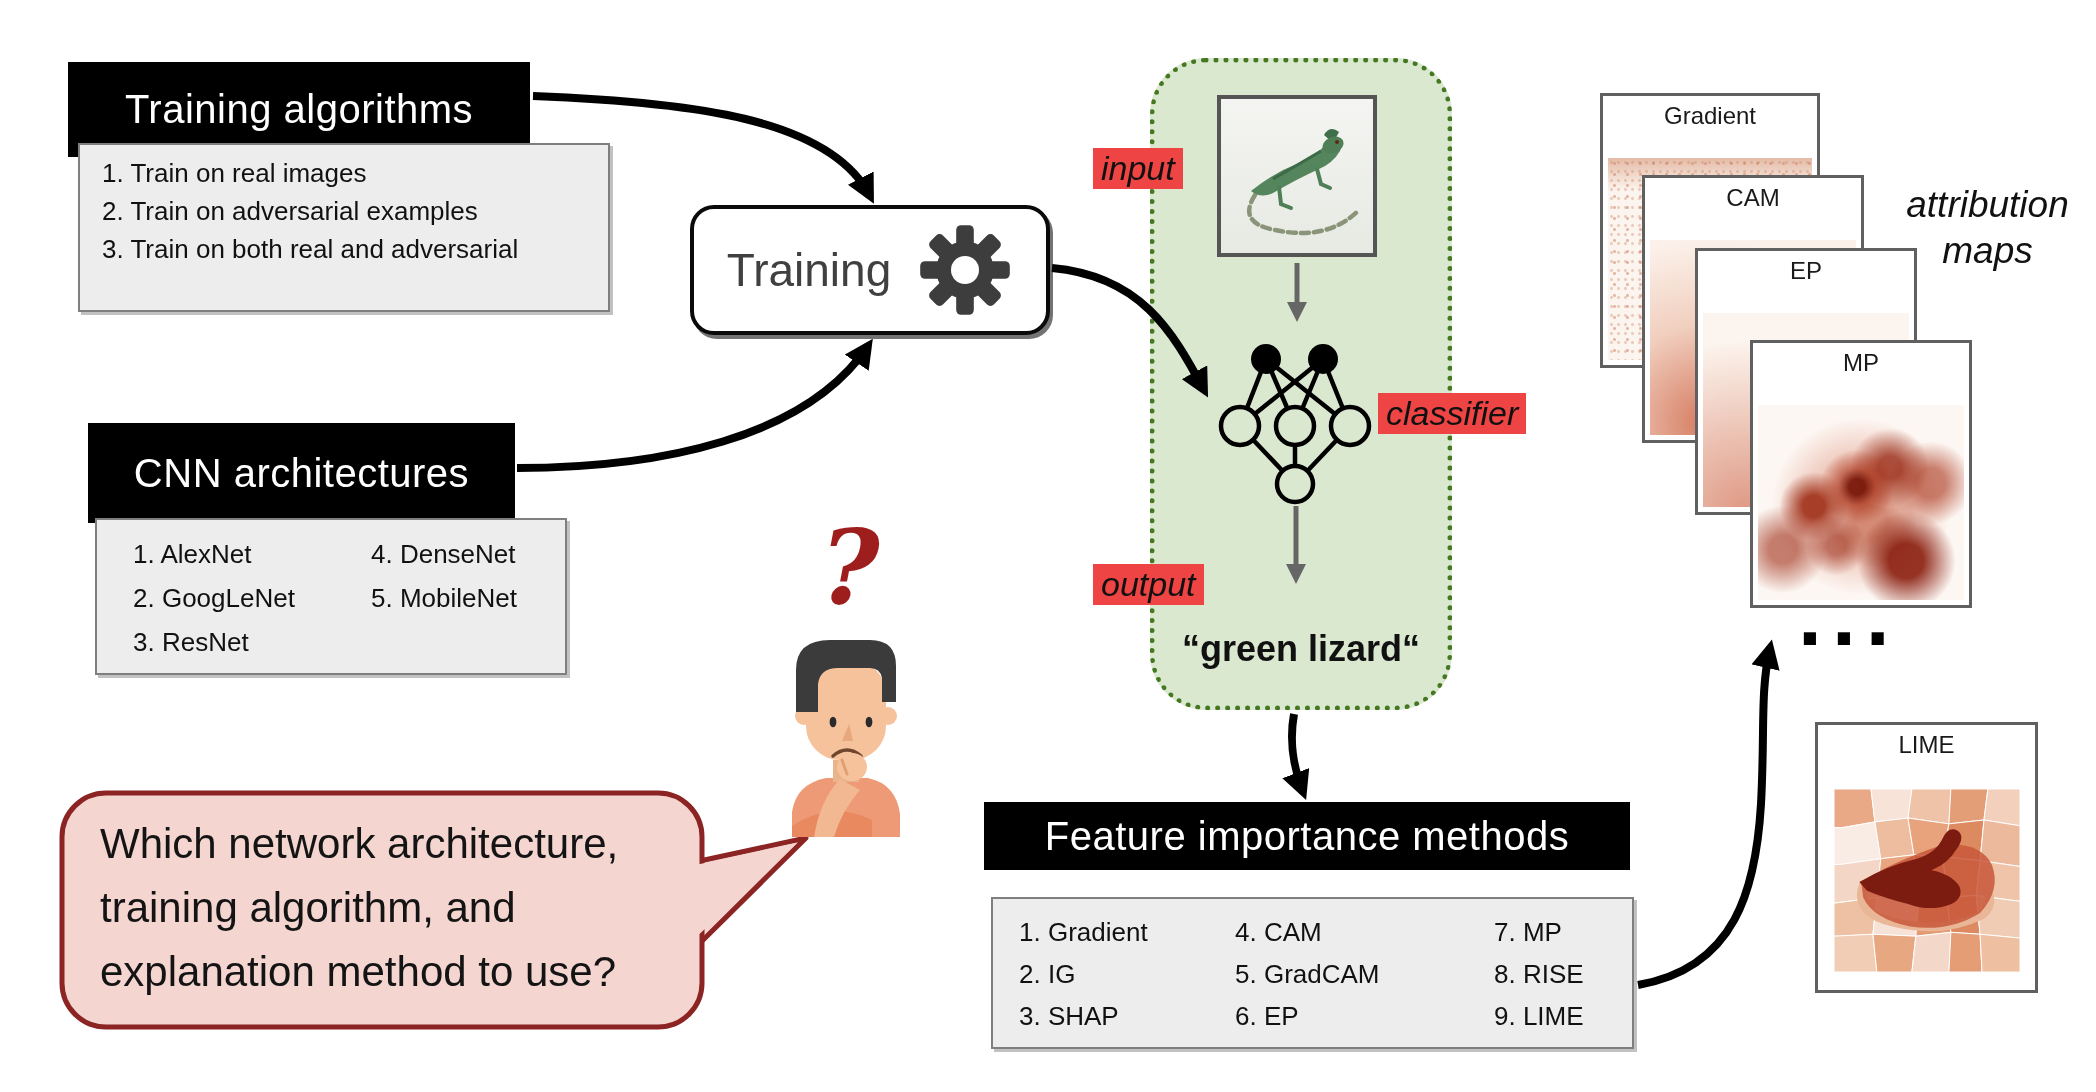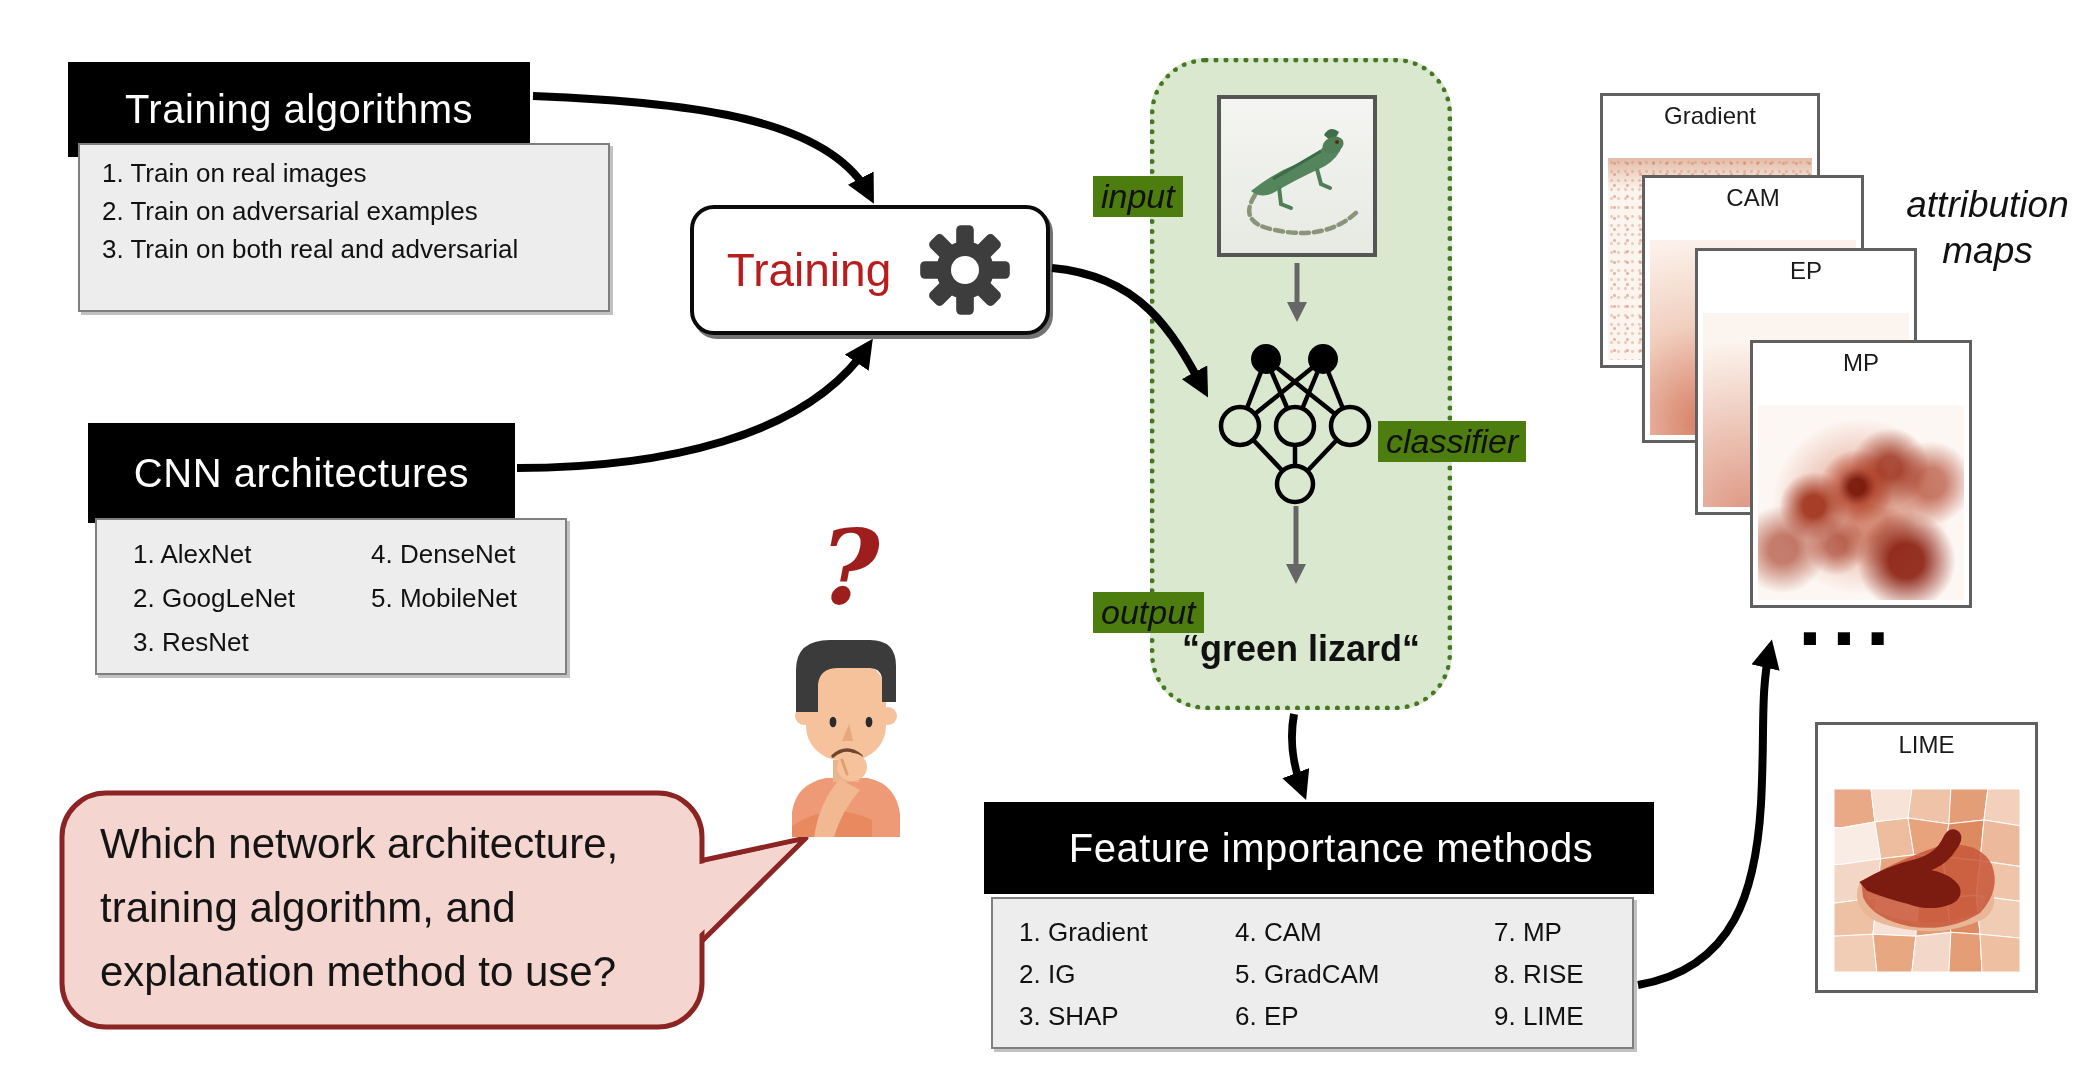--- a/index.html
+++ b/index.html
@@ -15,30 +15,30 @@
        font-size:26px;color:#111;}
   .lst-inner{padding:12px 14px 10px 22px;line-height:40px;}
   .cols{display:flex;}
   .col{display:flex;flex-direction:column;}
 
   
   #training-box{position:absolute;left:690px;top:205px;width:360px;height:130px;
       background:#fff;border:4px solid #0a0a0a;border-radius:24px;box-sizing:border-box;
       box-shadow:3px 4px 0 rgba(0,0,0,.55);display:flex;align-items:center;
       justify-content:center;gap:26px;}
-  #training-label{font-size:46px;color:#b91c1c;}
+  #training-label{font-size:46px;color:#404040;}
 
   
   #green-panel{position:absolute;left:1150px;top:58px;width:302px;height:652px;
       background:#dbe8d0;border:5px dotted #447821;border-radius:56px;box-sizing:border-box;}
   #input-image{position:absolute;left:1217px;top:95px;width:160px;height:162px;
       border:4px solid #555;box-sizing:border-box;
       background:linear-gradient(180deg,#f4f5f2 0%,#e7e9e3 100%);}
   .flabel{position:absolute;font-style:italic;font-size:34px;color:#111;
-      background:#4d7c0f;padding:1px 8px;white-space:nowrap;margin-top:28px;}
+      background:#ef4444;padding:1px 8px;white-space:nowrap;}
   #prediction{position:absolute;left:1150px;top:628px;width:302px;text-align:center;
       font-size:36px;font-weight:bold;color:#111;}
   #nn-wrap{position:absolute;left:1208px;top:334px;width:176px;height:172px;}
 
   
   .amap{position:absolute;background:#fff;border:3px solid #606060;box-sizing:border-box;}
   .amap-title{position:absolute;top:6px;left:0;right:0;text-align:center;
       font-size:24px;color:#1a1a1a;}
   .amap-map{position:absolute;left:5px;right:5px;top:62px;bottom:5px;}
   .map-gradient{
@@ -165,21 +165,21 @@
         <circle cx="87" cy="92" r="19"></circle>
         <circle cx="142" cy="92" r="19"></circle>
         <circle cx="87" cy="150" r="18"></circle>
       </g>
     </svg>
   </div>
   <div class="flabel" style="left:1378px;top:393px;">classifier</div>
   <div class="flabel" style="left:1093px;top:564px;">output</div>
   <div id="prediction">“green lizard“</div>
 
-  <div class="hdr" style="left:984px;top:802px;width:646px;height:92px;padding-left:24px;">
+  <div class="hdr" style="left:984px;top:802px;width:646px;height:68px;">
     <span>Feature importance methods</span>
   </div>
   <div class="lst" style="left:991px;top:897px;width:643px;height:152px;">
     <div class="lst-inner cols" style="line-height:42px;padding-left:26px;">
       <div class="col" style="width:216px;">
         <div>1. Gradient</div>
         <div>2. IG</div>
         <div>3. SHAP</div>
       </div>
       <div class="col" style="width:259px;">

